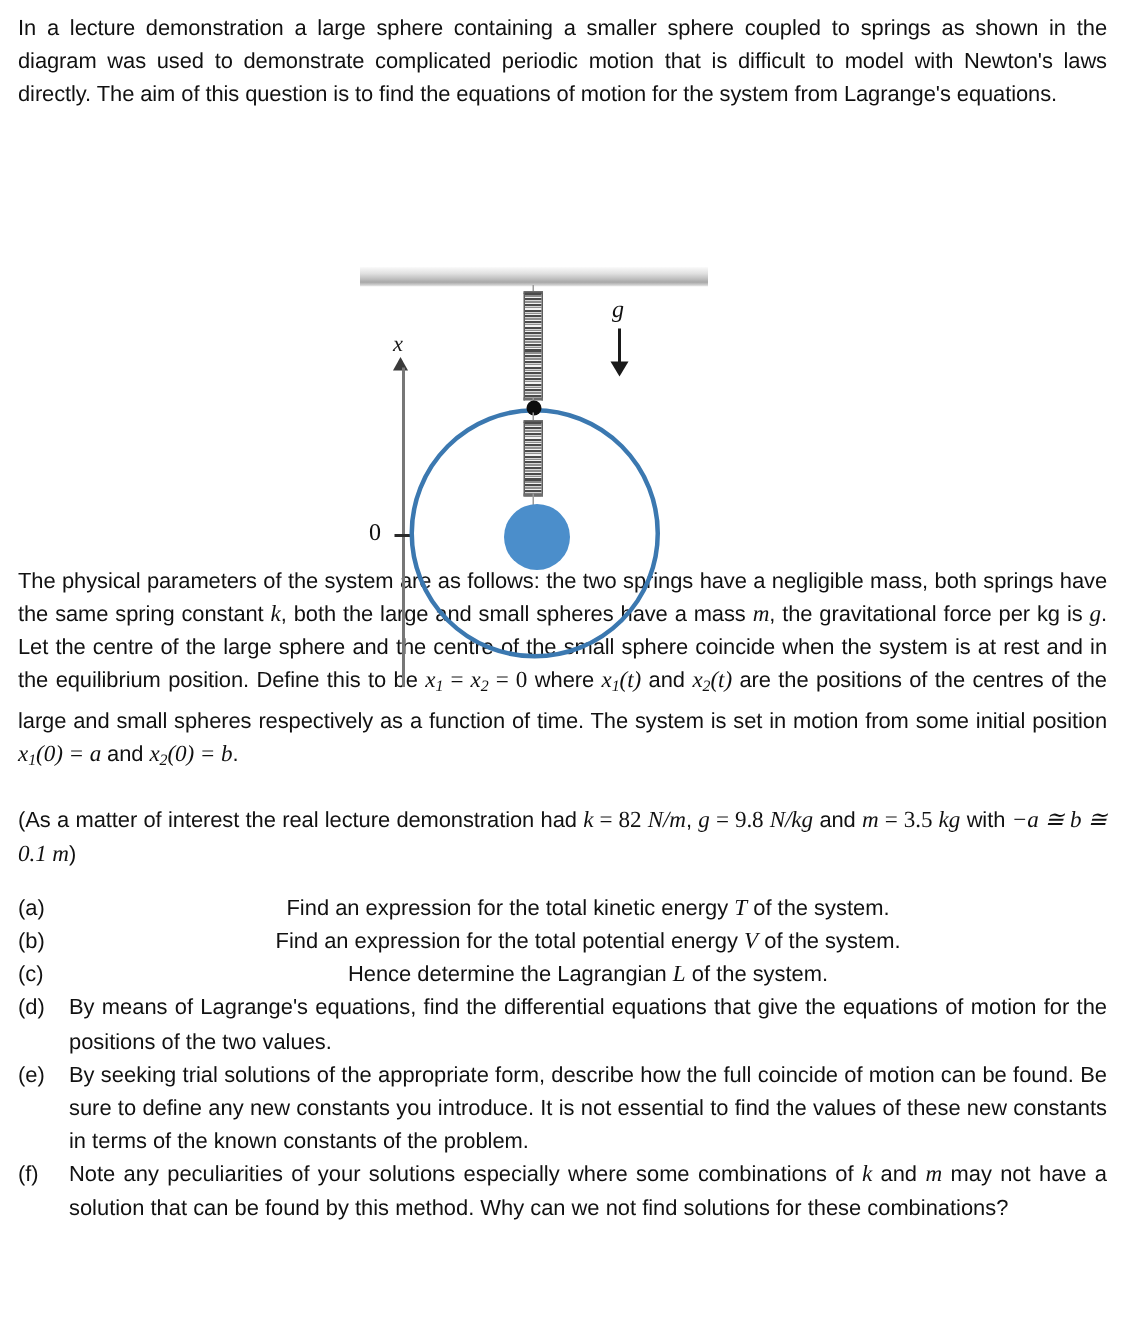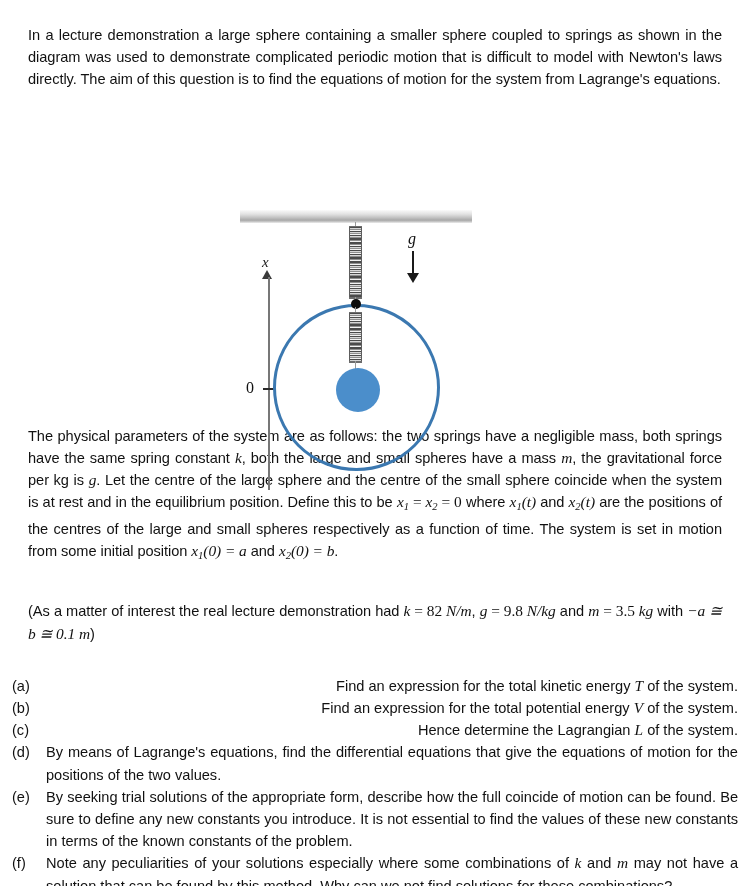--- a/index.html
+++ b/index.html
@@ -20,21 +20,21 @@
     width: 750px;
     height: 886px;
     box-sizing: border-box;
     padding: 0 12px;
   }
   .para {
     font-size: 14.6px;
     line-height: 22.2px;
     text-align: justify;
     text-justify: inter-word;
-    margin: 16px;
+    margin: 0;
     letter-spacing: -0.05px;
   }
   .para.intro {
     padding-top: 8px;
   }
   .para.params {
     padding-top: 4px;
   }
   .para.note {
     padding-top: 17px;
@@ -204,21 +204,21 @@
   .qitem .marker {
     width: 34px;
     flex: 0 0 34px;
     text-align: left;
   }
   .qitem .qtext {
     flex: 1 1 auto;
     text-align: justify;
     text-justify: inter-word;
   }
-  .qitem.tight .qtext { text-align: right; }
+  .qitem.tight .qtext { text-align: center; }
 </style>
 </head>
 <body>
 
 <div class="page">
 
   <p class="para intro">In a lecture demonstration a large sphere containing a smaller sphere coupled to springs as shown in the diagram was used to demonstrate complicated periodic motion that is difficult to model with Newton's laws directly.  The aim of this question is to find the equations of motion for the system from Lagrange's equations.</p>
 
   <div class="figure">
 

